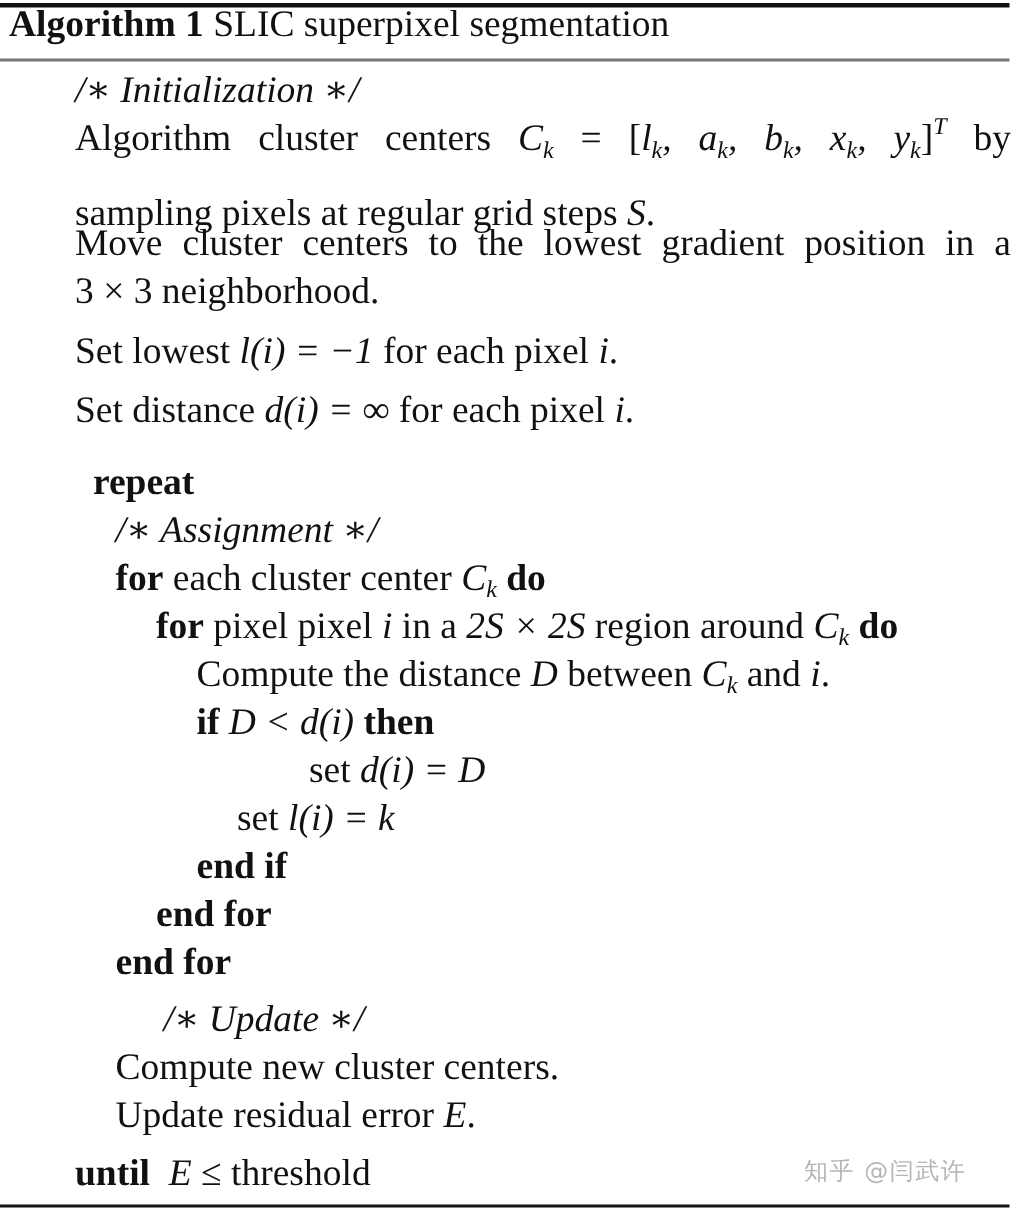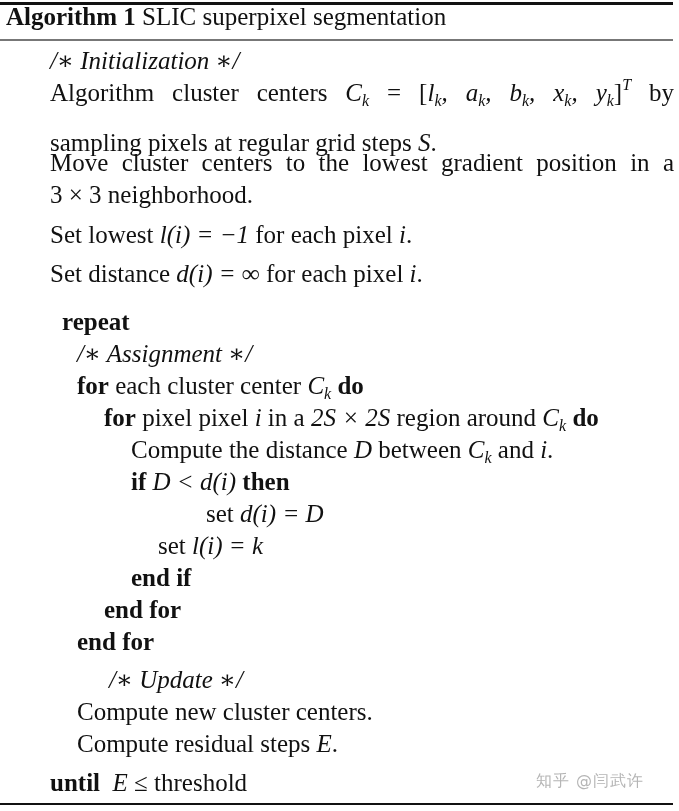--- a/index.html
+++ b/index.html
@@ -71,20 +71,20 @@
 <div class="line" style="left:158px; top:531px;">
   <span>set </span><span class="m">l(i) = k</span>
 </div>
 <div class="line kw" style="left:131px; top:563px;">end if</div>
 <div class="line kw" style="left:104px; top:595px;">end for</div>
 <div class="line kw" style="left:77px; top:627px;">end for</div>
 
 <div class="line cm" style="left:77px; top:665px;margin-left:32px;">/∗ Update ∗/</div>
 <div class="line" style="left:77px; top:697px;">Compute new cluster centers.</div>
 <div class="line" style="left:77px; top:729px;">
-  <span>Compute residual steps </span><span class="m">E</span><span>.</span>
+  <span>Update residual error </span><span class="m">E</span><span>.</span>
 </div>
 <div class="line" style="left:50px; top:768px;">
   <span class="kw">until</span>&nbsp; <span class="m">E</span><span> ≤ </span><span>threshold</span>
 </div>
 
 <div class="wm">知乎 @闫武许</div>
 <div class="rule bot"></div>
 
 </body></html>

